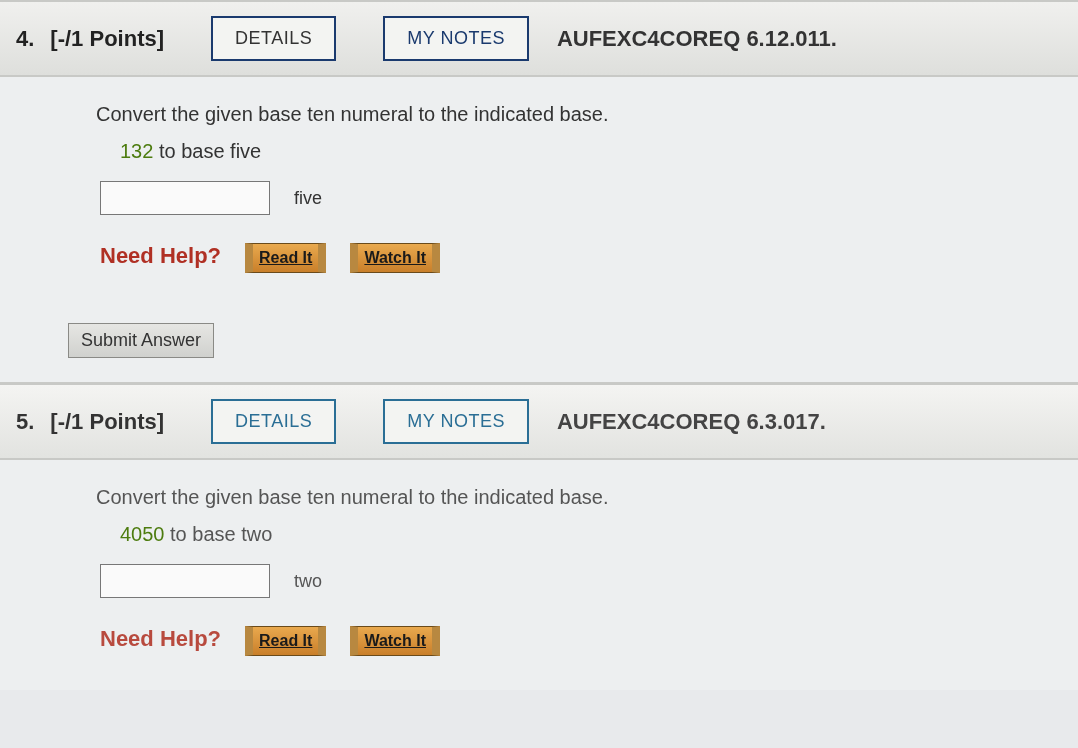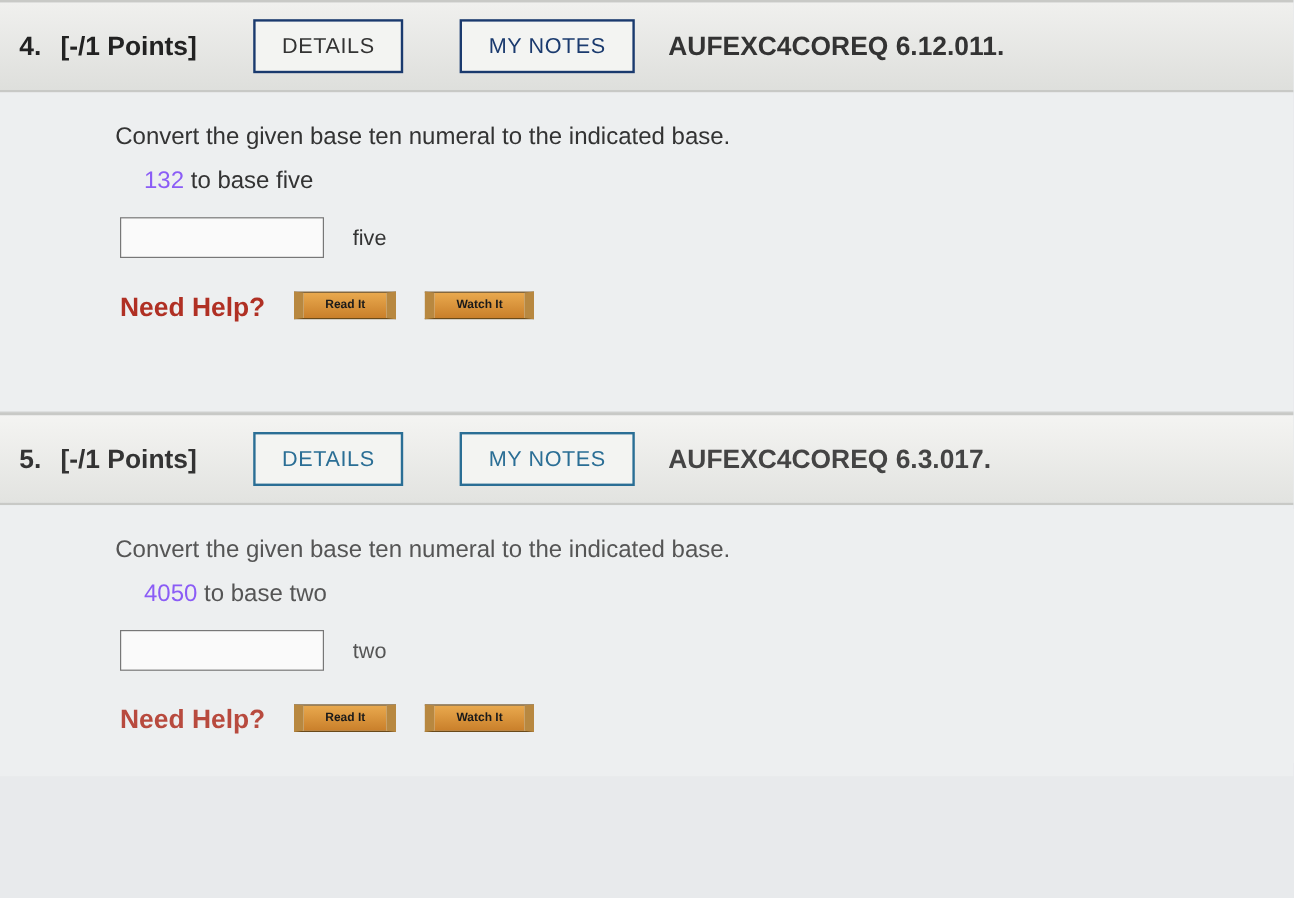--- a/index.html
+++ b/index.html
@@ -63,21 +63,21 @@
     color: #333;
     margin: 6px 0 14px 16px;
   }
   .number-line {
     margin-left: 40px;
     font-size: 20px;
     color: #333;
     margin-bottom: 18px;
   }
   .rednum {
-    color: #8b5cf6;
+    color: #4d7c0f;
   }
   .answer-row {
     display: flex;
     align-items: center;
     gap: 24px;
     margin-left: 20px;
     margin-bottom: 28px;
   }
   .answer-input {
     width: 170px;
@@ -100,23 +100,24 @@
   }
   .need-help {
     color: #b03024;
     font-size: 22px;
     font-weight: bold;
   }
   .help-btn {
     background: linear-gradient(#e9a94e, #c97f2a);
     border: 1px solid #6a4a1a;
     color: #1a1a1a;
-    font-size: 10px;
+    font-size: 16px;
     font-weight: bold;
-    padding: 5px 18px;
+    padding: 5px 6px;
+    text-decoration: underline;
     cursor: pointer;
     position: relative;
     border-left: 8px solid #b88840;
     border-right: 8px solid #b88840;
   }
   .submit-row { margin-left: -12px; }
   .submit-btn {
     background: linear-gradient(#e6e6e3, #d0d1ce);
     border: 1px solid #8a8a86;
     color: #333;
@@ -150,20 +151,23 @@
     </div>
     <div class="answer-row">
       <input class="answer-input" type="text" style="">
       <span class="base-label">five</span>
     </div>
     <div class="help-row">
       <span class="need-help">Need Help?</span>
       <button class="help-btn">Read It</button>
       <button class="help-btn">Watch It</button>
     </div>
+    <div class="submit-row">
+      <button class="submit-btn">Submit Answer</button>
+    </div>
   </div>
 </div>
 
 <div class="question q5">
   <div class="question-header">
     <span class="qnum">5.</span>
     <span class="points">[-/1 Points]</span>
     <button class="hdr-btn">DETAILS</button>
     <button class="hdr-btn notes">MY NOTES</button>
     <span class="qcode">AUFEXC4COREQ 6.3.017.</span>

